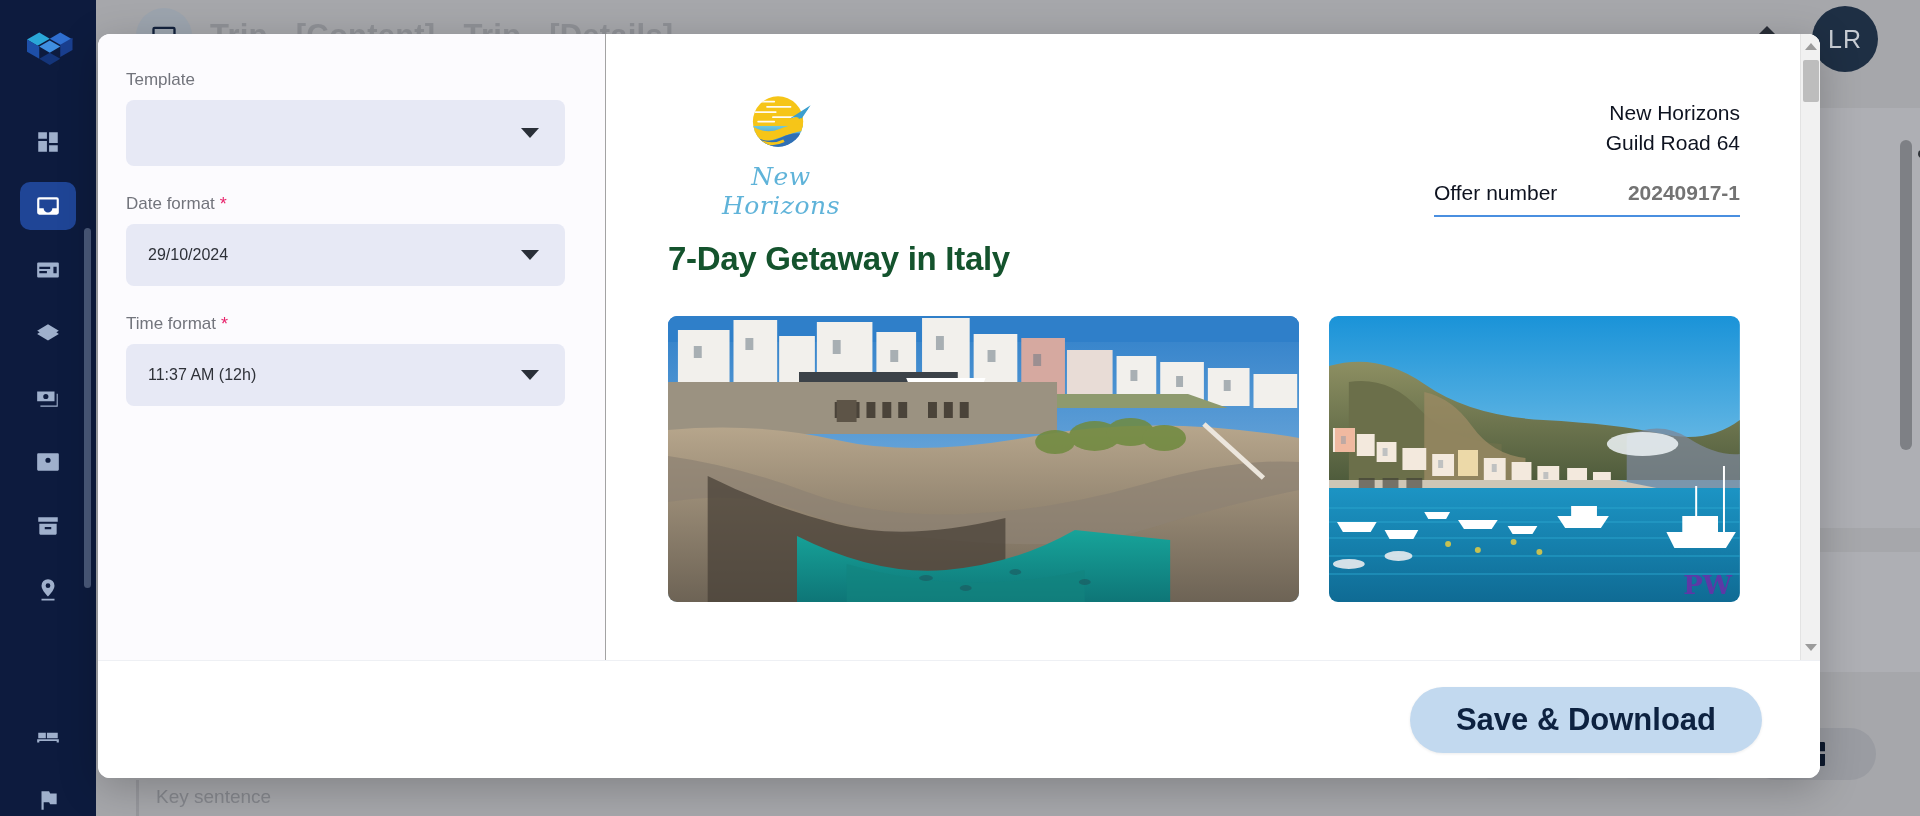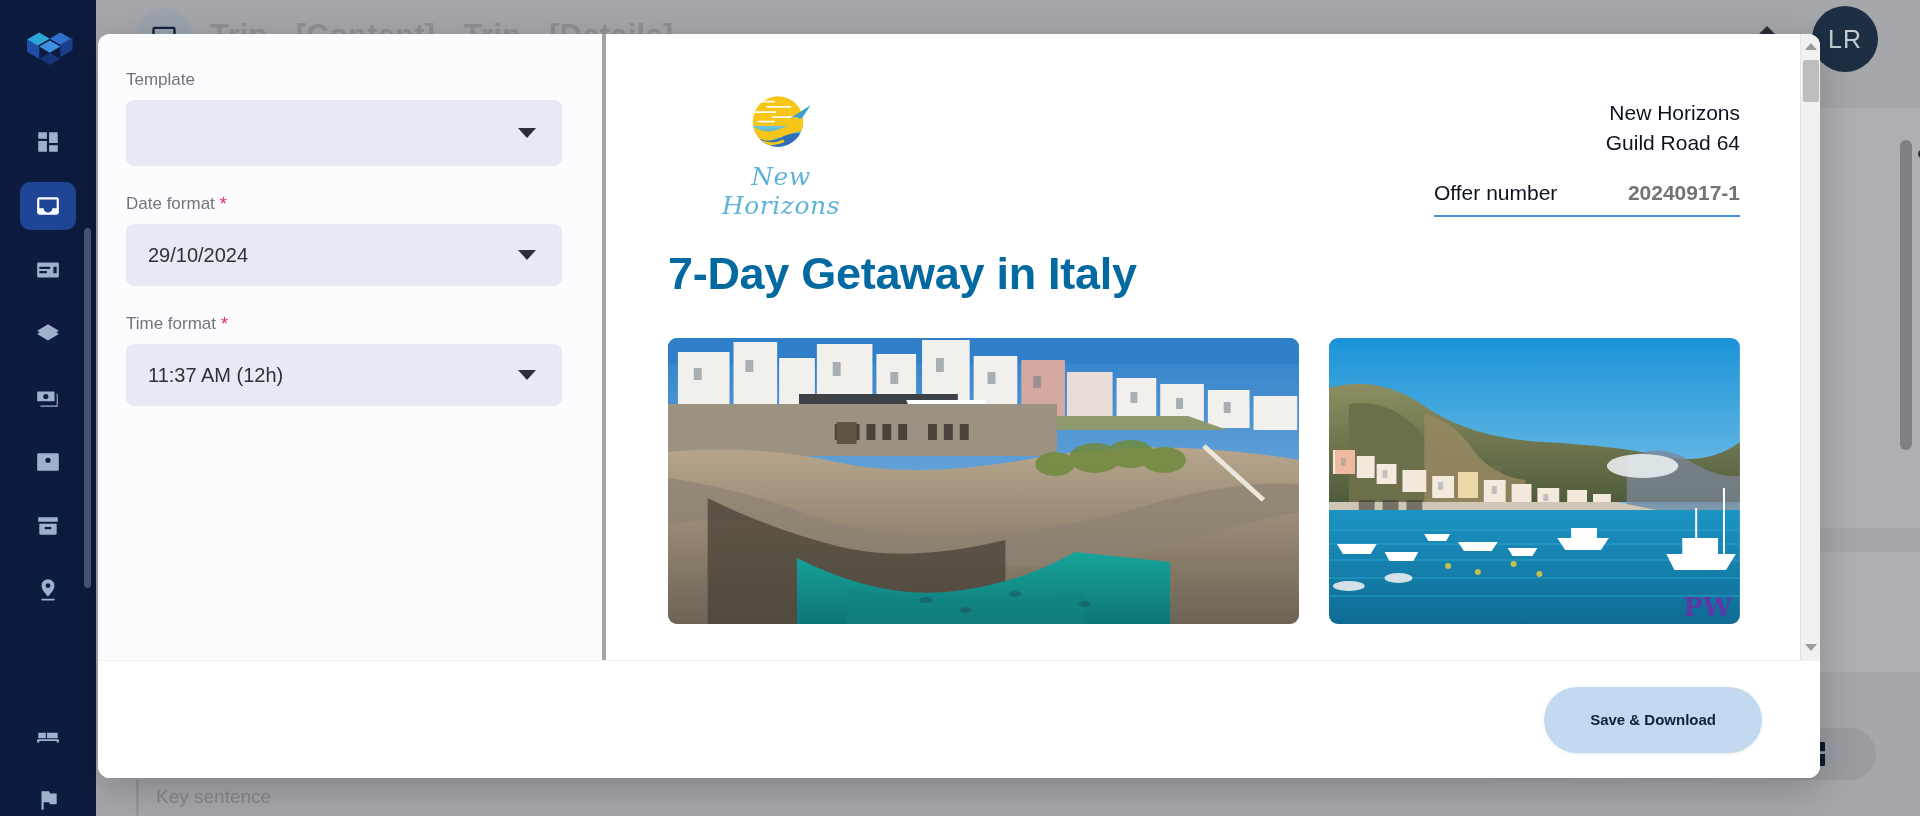--- a/index.html
+++ b/index.html
@@ -116,36 +116,36 @@
     box-shadow: 0 10px 40px rgba(0,0,0,.22);
     z-index: 10; overflow: hidden;
     display: flex; flex-direction: column;
   }
   .modal-body { display: flex; flex: 1; min-height: 0; position: relative; }
 
   
   .form-panel {
     width: 508px; flex: 0 0 508px;
     background: #fcfbfe;
-    border-right: 4px solid #a3a3a3;
+    border-right: 1px solid #a3a3a3;
     padding: 36px 40px 0 28px;
   }
   .field { margin-bottom: 28px; }
   .field-label {
     font-size: 17px; color: #72747c; margin-bottom: 10px;
     display: flex; align-items: center; gap: 5px;
   }
   .req { color: #e8246c; font-size: 18px; line-height: 1; }
   .select {
     position: relative;
     height: 62px; border-radius: 8px;
     background: #e7e9f5;
     display: flex; align-items: center;
     padding: 0 48px 0 22px;
-    font-size: 20px; color: #2e3138;
+    font-size: 16px; color: #2e3138;
     cursor: pointer;
   }
   .select.empty { height: 66px; }
   .caret-down {
     position: absolute; right: 26px; top: 50%;
     transform: translateY(-50%);
     width: 0; height: 0;
     border-left: 9px solid transparent;
     border-right: 9px solid transparent;
     border-top: 10px solid #2a2f38;
@@ -170,22 +170,22 @@
   .offer-row {
     margin-top: 22px; margin-left: auto;
     width: 306px;
     display: flex; justify-content: space-between; align-items: flex-end;
     border-bottom: 2px solid #4a8fe0;
     padding-bottom: 10px;
   }
   .offer-label { font-size: 21px; color: #0e1320; }
   .offer-value { font-size: 21px; color: #737373; font-weight: 700; }
   .doc-title {
-    margin-top: 28px;
-    font-size: 45px; font-weight: 700; color: #0369a1;
+    margin-top: 20px;
+    font-size: 33px; font-weight: 700; color: #14532d;
     letter-spacing: -.3px;
   }
   .photo-row { display: flex; gap: 30px; margin-top: 38px; }
   .photo { height: 286px; border-radius: 9px; overflow: hidden; position: relative; }
   .photo-a { width: 636px; }
   .photo-b { width: 414px; }
   .photo svg { width: 100%; height: 100%; display: block; }
   .wm {
     position: absolute; right: 8px; bottom: 2px;
     font-family: "DejaVu Serif", serif;
@@ -213,21 +213,21 @@
 
   
   .modal-footer {
     height: 118px; flex: 0 0 118px;
     background: #ffffff; border-top: 1px solid #eef0f4;
     display: flex; align-items: center; justify-content: flex-end;
     padding-right: 58px;
   }
   .btn-primary {
     background: #c2d9ef; color: #0d2240;
-    font-size: 15px; font-weight: 700;
+    font-size: 31px; font-weight: 700;
     border: none; border-radius: 34px;
     height: 66px; padding: 0 46px;
     cursor: pointer;
     box-shadow: 0 1px 3px rgba(0,0,0,.08);
   }
 </style>
 </head>
 <body>
 
 <div id="app">

